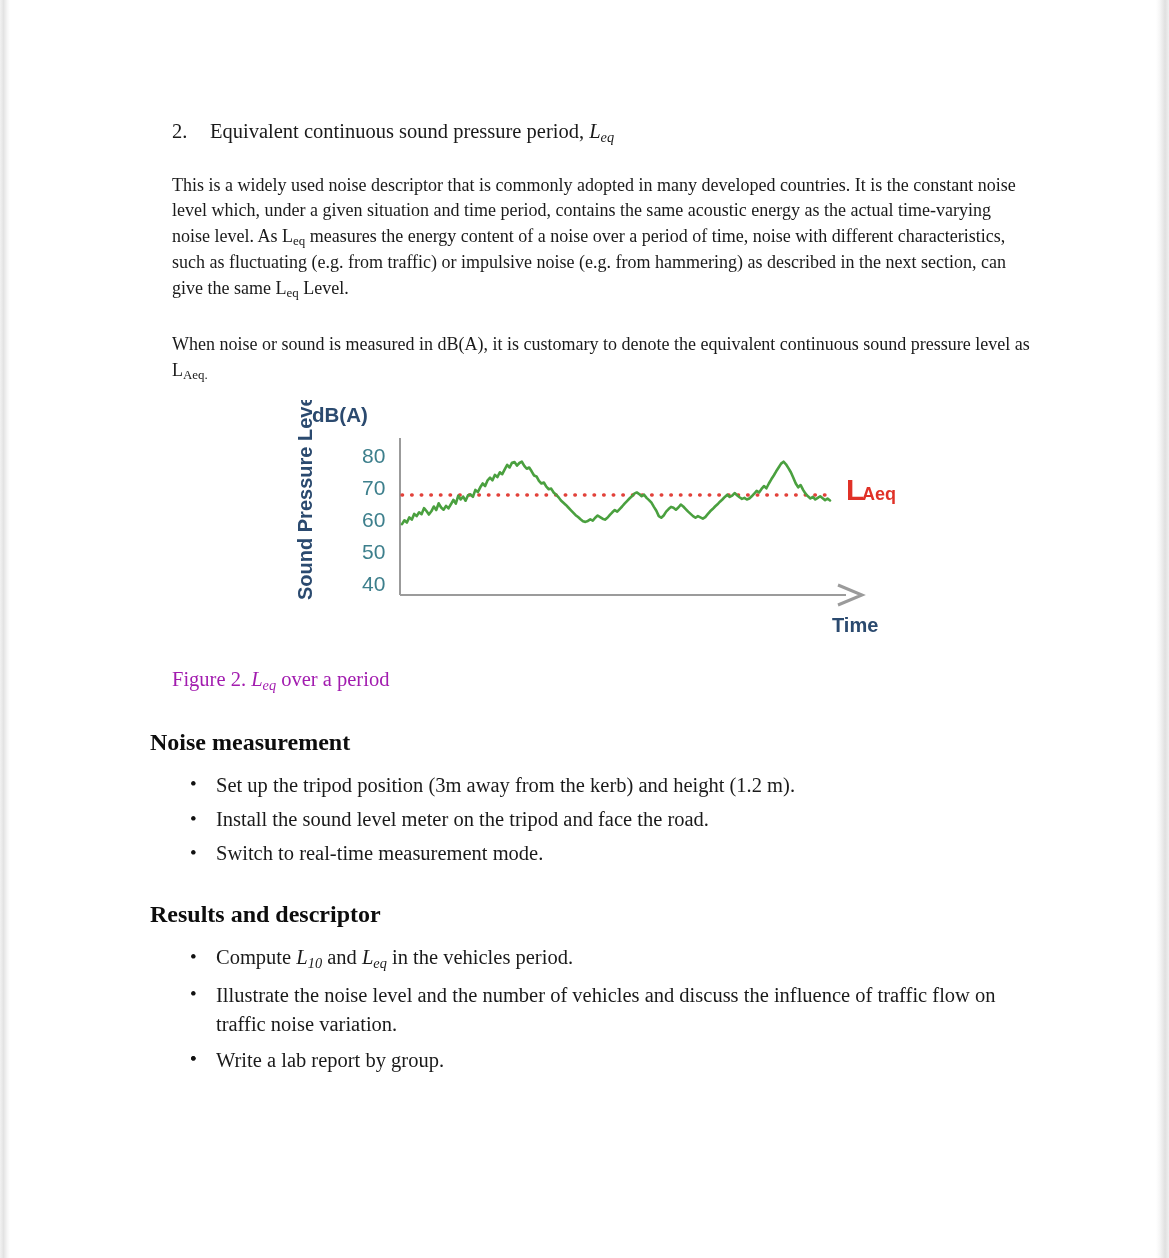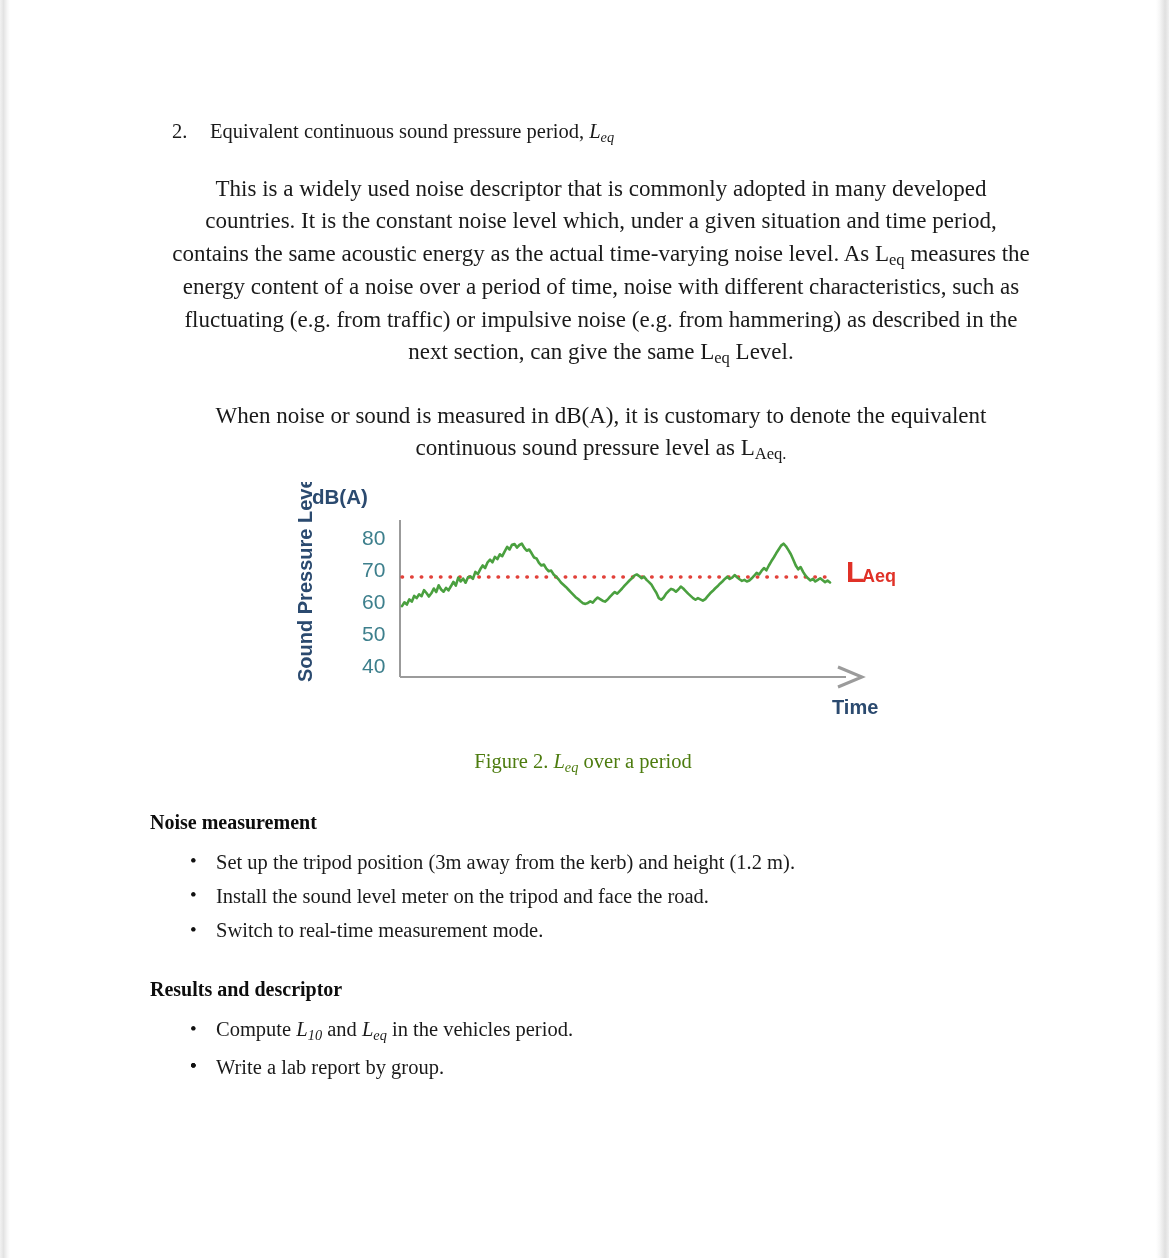--- a/index.html
+++ b/index.html
@@ -55,25 +55,25 @@
   .numbered-item .num {
     width: 38px;
     flex: 0 0 38px;
   }
   .numbered-item .num-text {
     flex: 1;
   }
 
   
   p.body {
-    font-size: 23px;
+    font-size: 18px;
     line-height: 1.415;
     color: #1a1a1a;
     margin: 0 0 30px 0;
-    text-align: center;
+    text-align: left;
   }
   p.body.second { margin-bottom: 16px; }
 
   
   .mi {
     font-style: italic;
   }
   .sub {
     font-size: 0.70em;
     vertical-align: -0.28em;
@@ -91,31 +91,30 @@
     width: 858px;
     height: 262px;
     margin-top: 0;
   }
   .figure-svg {
     position: absolute;
     left: 118px;
     top: 0;
   }
   .figure-caption {
-    text-align: center;
     font-size: 20.5px;
-    color: #4d7c0f;
+    color: #a21caf;
     margin-top: 6px;
     margin-bottom: 12px;
     padding-right: 36px;
   }
 
   
   h3.section-heading {
-    font-size: 20px;
+    font-size: 24px;
     font-weight: bold;
     color: #0d0d0d;
     margin: 34px 0 14px -22px;
     line-height: 1.2;
   }
   h3.section-heading.tight { margin-top: 32px; }
 
   
   ul.bullets {
     list-style: none;
@@ -208,20 +207,21 @@
 
     <h3 class="section-heading tight">Results and descriptor</h3>
 
     <ul class="bullets results">
       <li>
         <span class="dot">•</span>
         <span><span>Compute </span><span class="mi">L</span><span class="sub">10</span><span> and </span><span class="mi">L</span><span class="sub">eq</span><span> in the vehicles period.</span></span>
       </li>
       <li>
         <span class="dot">•</span>
+        <span>Illustrate the noise level and the number of vehicles and discuss the influence of traffic flow on traffic noise variation.</span>
       </li>
       <li>
         <span class="dot">•</span>
       </li>
       <li>
         <span class="dot">•</span>
         <span>Write a lab report by group.</span>
       </li>
     </ul>
 

